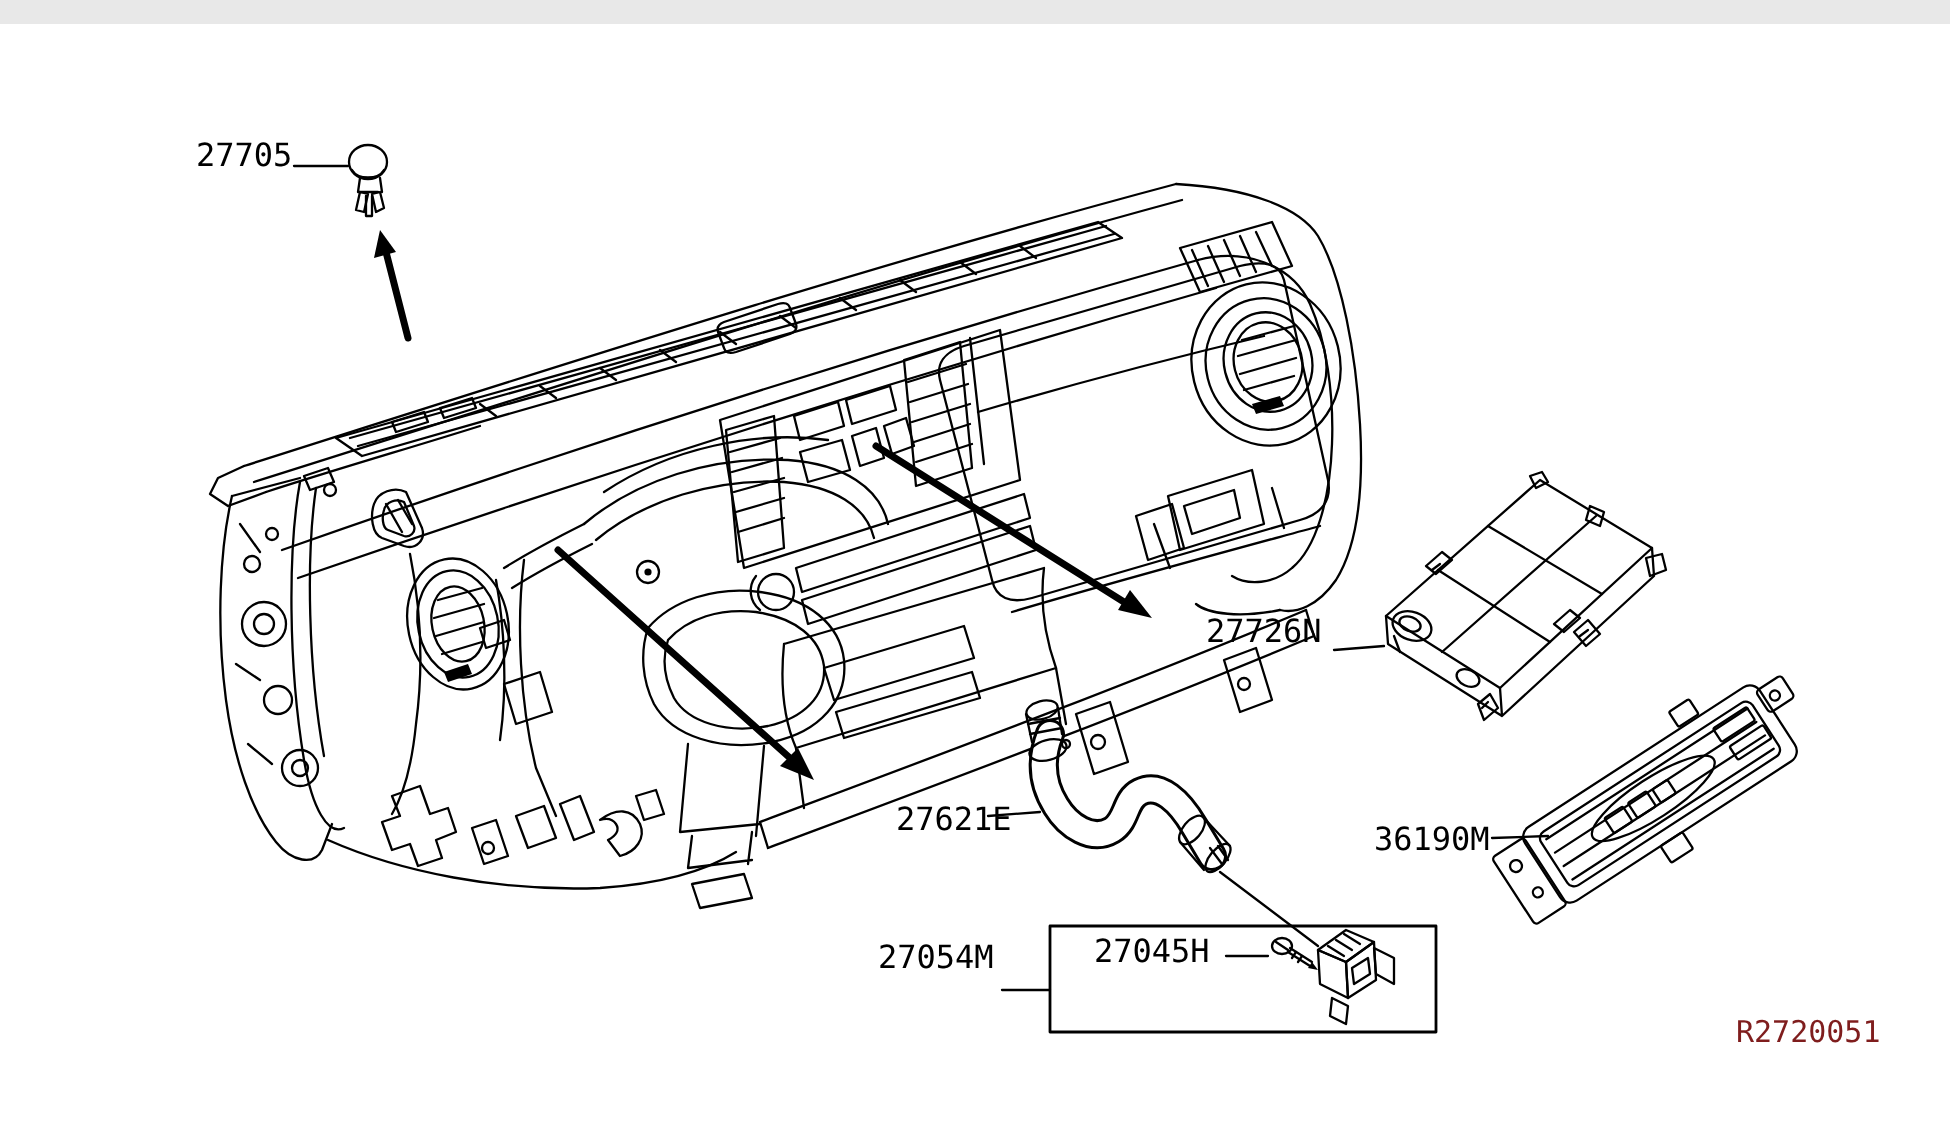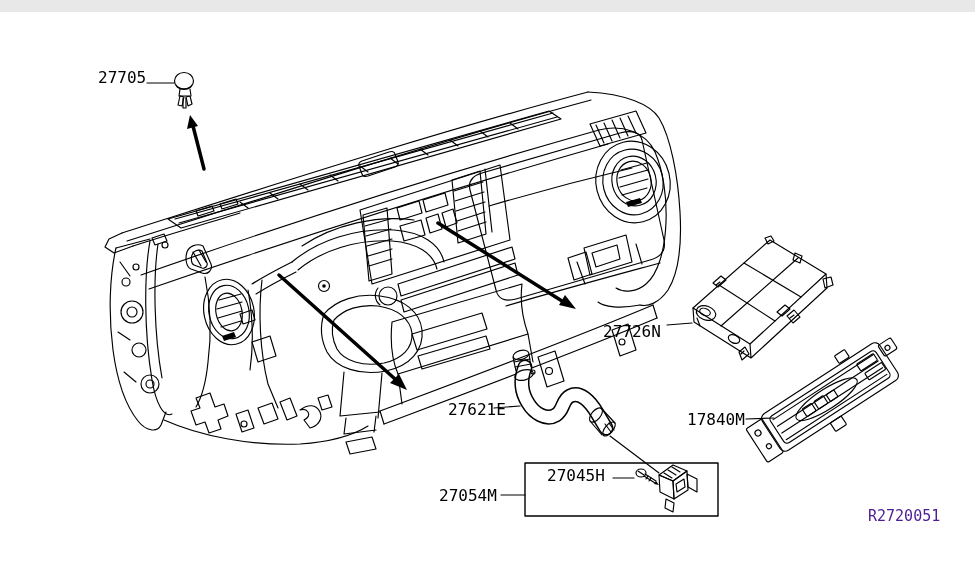--- a/index.html
+++ b/index.html
@@ -7,21 +7,21 @@
     position:relative; width:975px; height:566px; background:#ffffff;
     font-family:"DejaVu Sans Mono","Liberation Mono",monospace; margin:12px auto;
     overflow:hidden;
   }
   .stage svg { position:absolute; left:0; top:0; }
   .callout {
     position:absolute; font-size:16px; line-height:16px; color:#000;
     white-space:nowrap; letter-spacing:0px;
   }
   .ref-code {
-    position:absolute; font-size:15px; line-height:15px; color:#4c1d95;
+    position:absolute; font-size:15px; line-height:15px; color:#7f1d1d;
     white-space:nowrap;
   }
 </style>
 </head>
 <body>
 
 <div class="stage" style="background: rgb(255, 255, 255); color: rgb(0, 0, 0);">
 
 <svg width="975" height="566" viewBox="0 0 975 566">
   <g fill="none" stroke="#000" stroke-width="1.15" stroke-linecap="round" stroke-linejoin="round">
@@ -279,20 +279,20 @@
       <path d="M494,396 L520,394"></path>
       <path d="M746,407 L774,406"></path>
       <path d="M501,483 L525,483"></path>
       <path d="M613,466 L634,466"></path>
       <path d="M610,424 L659,461"></path>
     </g>
   </g>
 </svg>
 
 <div class="callout" style="left:98px;  top:58px">27705</div>
-<div class="callout" style="left:603px; top:312px">27726N</div>
+<div class="callout" style="left:603px; top:296px">27726N</div>
 <div class="callout" style="left:448px; top:390px">27621E</div>
-<div class="callout" style="left:687px; top:400px">17840M</div>
-<div class="callout" style="left:439px; top:476px">27054M</div>
+<div class="callout" style="left:687px; top:400px">36190M</div>
+<div class="callout" style="left:439px; top:459px">27054M</div>
 <div class="callout" style="left:547px; top:456px">27045H</div>
 <div class="ref-code" style="left:868px; top:497px">R2720051</div>
 
 </div>
 
 </body></html>

